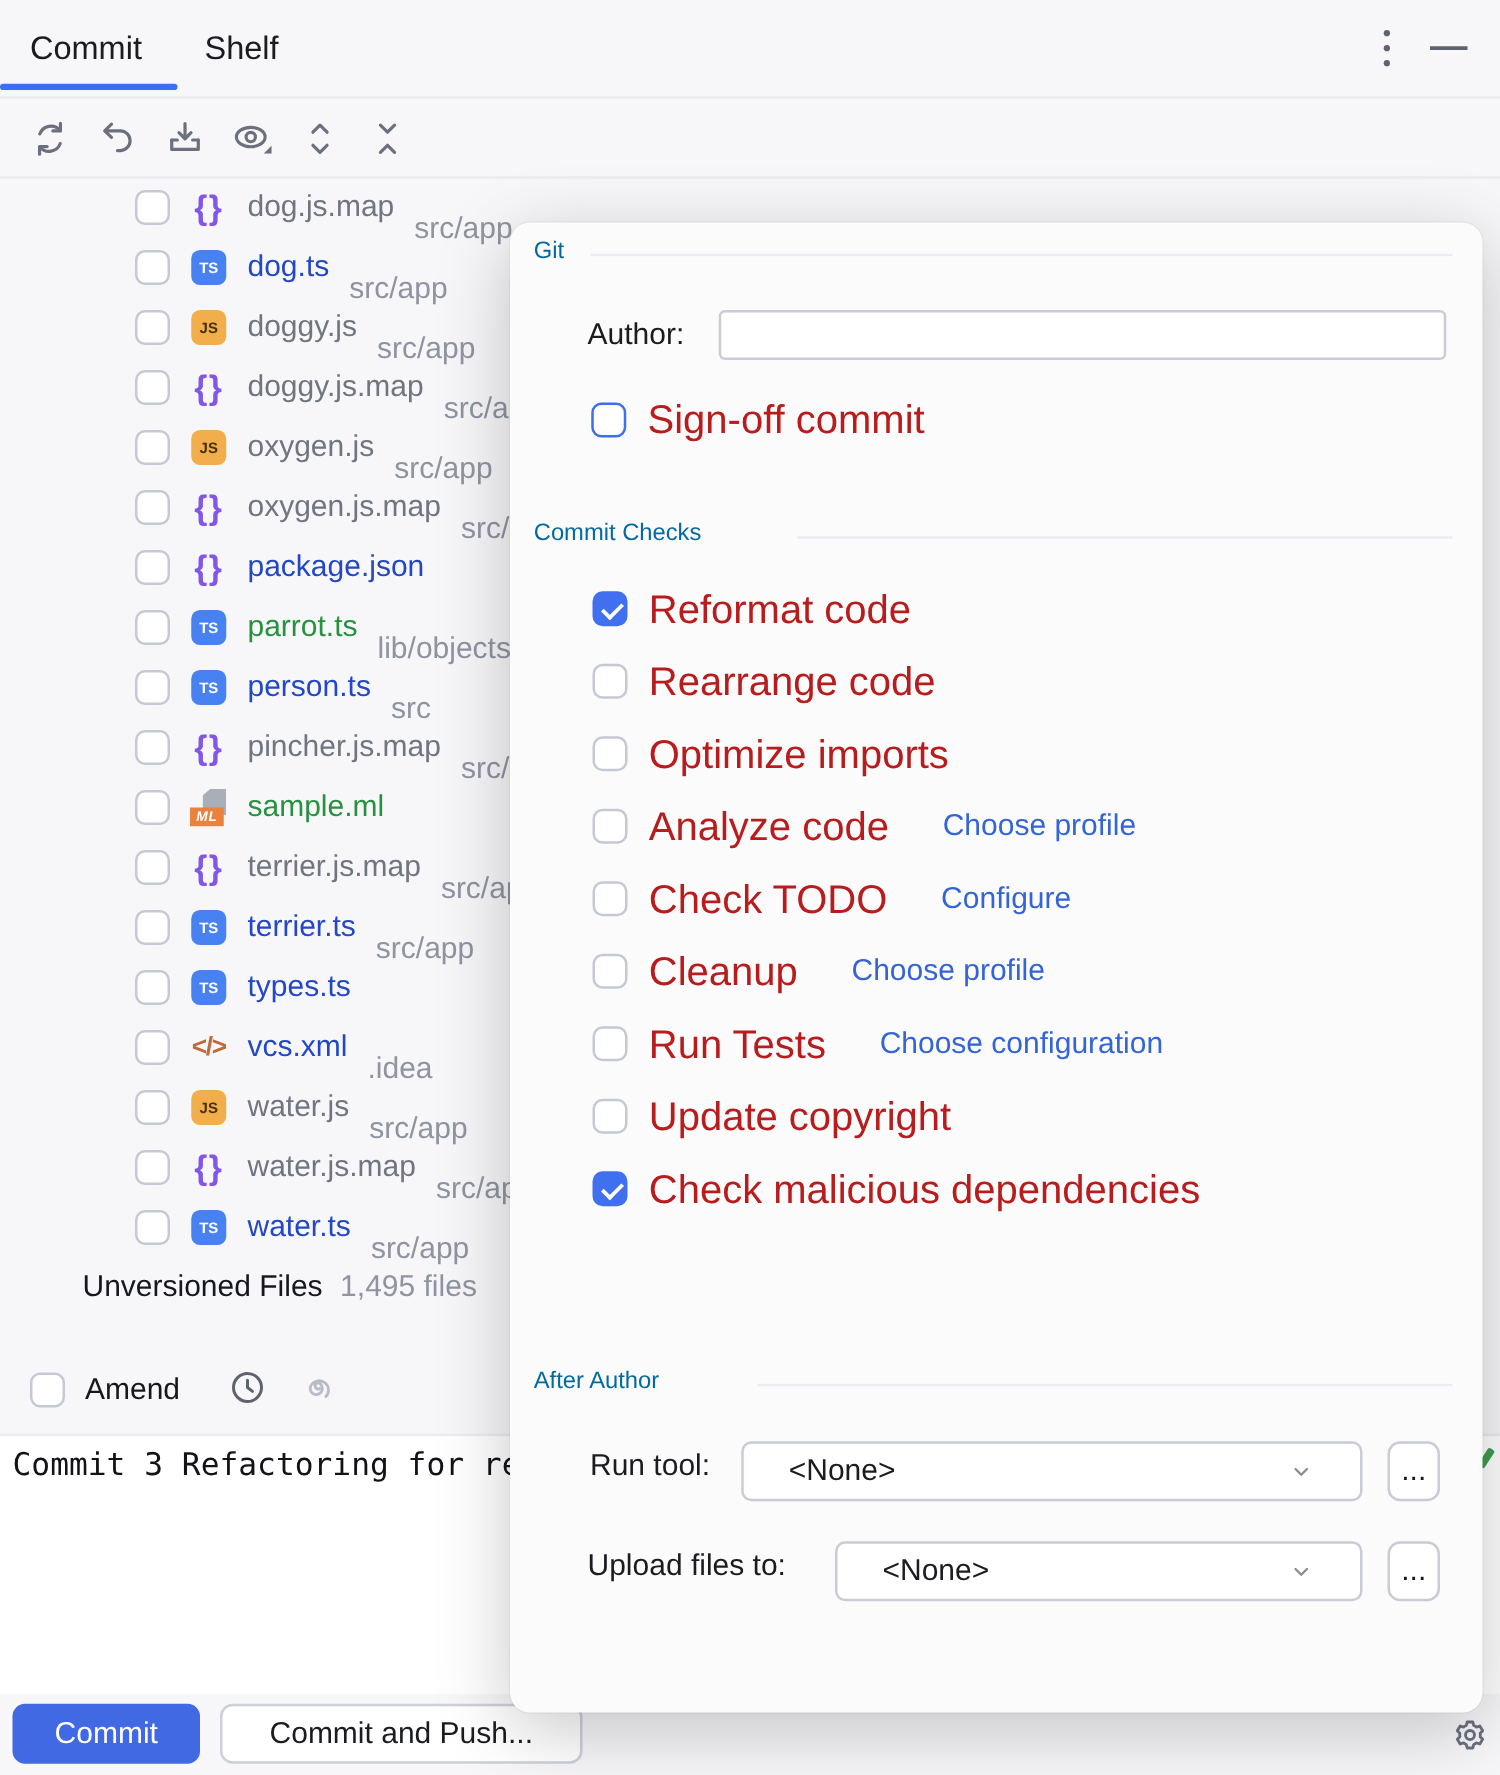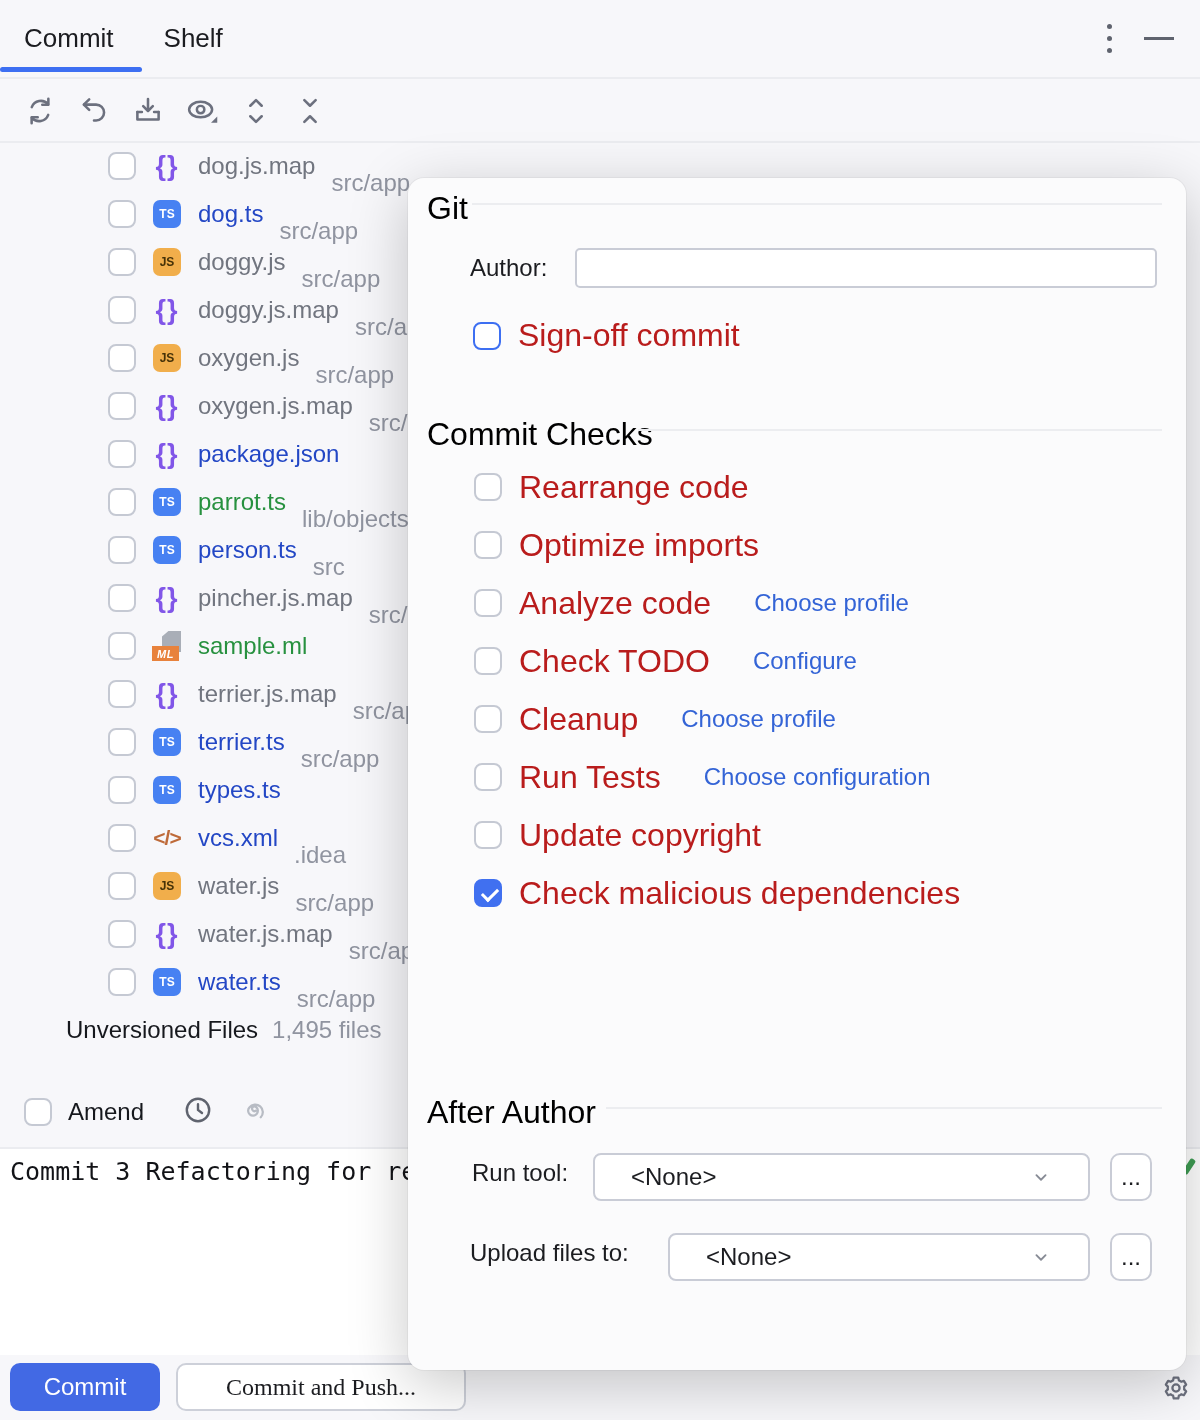--- a/index.html
+++ b/index.html
@@ -64,32 +64,32 @@
   .amend-icons { display:flex; align-items:center; gap:26px; margin-left:22px; }
   .msg-area { position:absolute; top:1149px; left:0; width:1200px; height:206px; background:#fff; }
   .msg-text { position:absolute; left:10px; top:8px; font-family:"DejaVu Sans Mono","Liberation Mono",monospace;
       font-size:25px; color:#121317; white-space:pre; }
 
   
   .footer { position:absolute; top:1355px; left:0; width:1200px; height:65px; }
   .btn-primary { position:absolute; left:10px; top:8px; width:150px; height:48px; background:#4269E4; color:#fff;
       font-size:24px; border:none; border-radius:10px; font-family:inherit; }
   .btn-secondary { position:absolute; left:176px; top:8px; width:290px; height:48px; background:#fff; color:#1B1C20;
-      font-size:24px; border:2px solid #CDD0D9; border-radius:10px; font-family:Liberation Serif, serif; }
+      font-size:24px; border:2px solid #CDD0D9; border-radius:10px; font-family:Liberation Sans, sans-serif; }
   .gear { position:absolute; left:1160px; top:1372px; width:32px; height:32px; }
   .gear svg { stroke:#6C707E; fill:none; stroke-width:1.7; stroke-linejoin:round; }
 
   
   .green-frag { position:absolute; left:1186px; top:1158px; width:6px; height:17px; background:#3F9D54;
       transform:rotate(33deg); border-radius:2px; z-index:5; }
 
   
   .popup { position:absolute; left:408px; top:178px; width:778px; height:1192px; background:#FBFBFC;
       border-radius:16px; box-shadow:0 14px 60px rgba(0,0,0,.22), 0 0 0 1px rgba(0,0,0,.04); z-index:20; }
-  .sec-title { position:absolute; font-size:32px; color:#000000; }
+  .sec-title { position:absolute; font-size:19px; color:#0369a1; }
   .sec-line { position:absolute; height:2px; background:#ECEDF0; right:24px; }
   .author-label { position:absolute; left:62px; top:76px; font-size:24px; }
   .author-input { position:absolute; left:167px; top:70px; width:582px; height:40px; border:2px solid #C9CCD6;
       border-radius:5px; background:#fff; font-size:22px; padding:0 12px; font-family:inherit; }
   .signoff-row { position:absolute; left:65px; top:139px; display:flex; align-items:center; gap:17px; }
   .check-label { font-size:32px; color:#b91c1c; }
   .checks { position:absolute; left:66px; top:280px; }
   .check-row { height:58px; display:flex; align-items:center; gap:17px; }
   .check-link { font-size:24px; color:#3464D6; margin-left:26px; cursor:pointer; }
   .ac-row { position:absolute; display:flex; align-items:center; }
@@ -364,20 +364,25 @@
   <input class="author-input" type="text" value="" style="">
   <div class="signoff-row">
     <span class="cb focus-blue"></span>
     <span class="check-label">Sign-off commit</span>
   </div>
 
   <div class="sec-title" style="left:19px; top:238px;">Commit Checks</div>
   <div class="sec-line" style="left:230px; top:251px;"></div>
   <div class="checks">
       <div class="check-row">
+      <span class="cb checked"></span>
+      <span class="check-label">Reformat code</span>
+
+    </div>
+      <div class="check-row">
       <span class="cb"></span>
       <span class="check-label">Rearrange code</span>
 
     </div>
       <div class="check-row">
       <span class="cb"></span>
       <span class="check-label">Optimize imports</span>
 
     </div>
       <div class="check-row">

